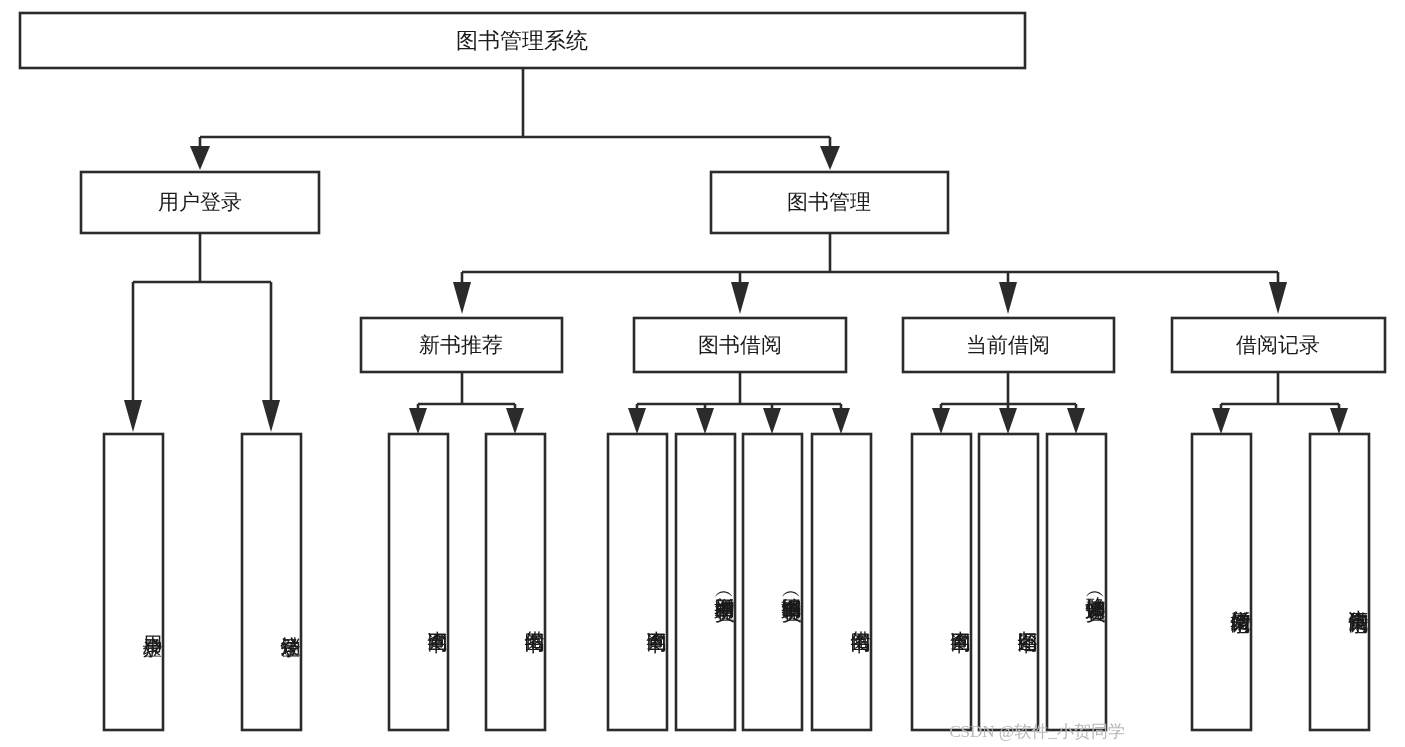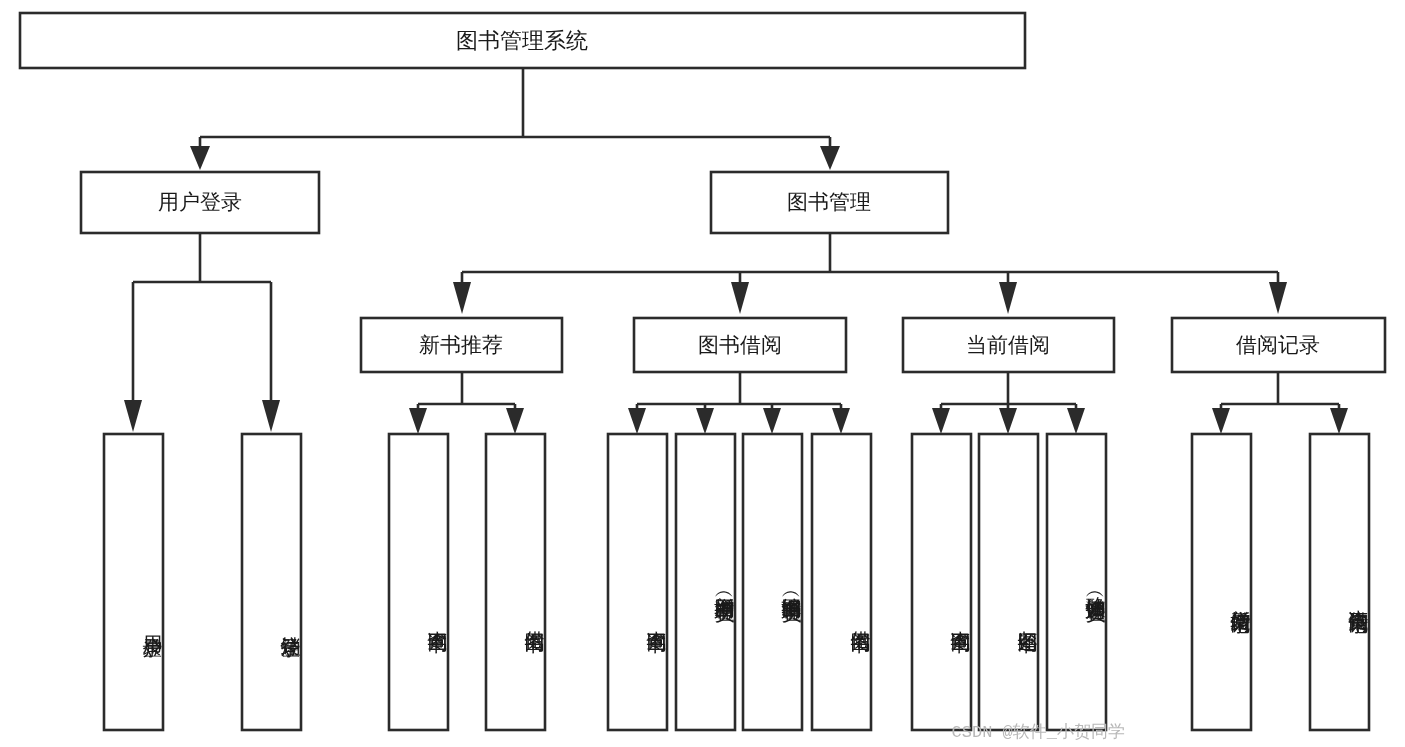--- a/index.html
+++ b/index.html
@@ -67,21 +67,21 @@
     letter-spacing: 1px;
     pointer-events: none;
     display: flex;
     align-items: flex-start;
     justify-content: center;
   }
   .watermark {
     position: absolute;
     right: 8px;
     bottom: 4px;
-    font-family: Liberation Mono, monospace;
+    font-family: Liberation Serif, serif;
     font-size: 17px;
     color: #b8b8b8;
     white-space: nowrap;
   }
 </style>
 </head>
 <body>
 
 <div id="diagram-root">
 

